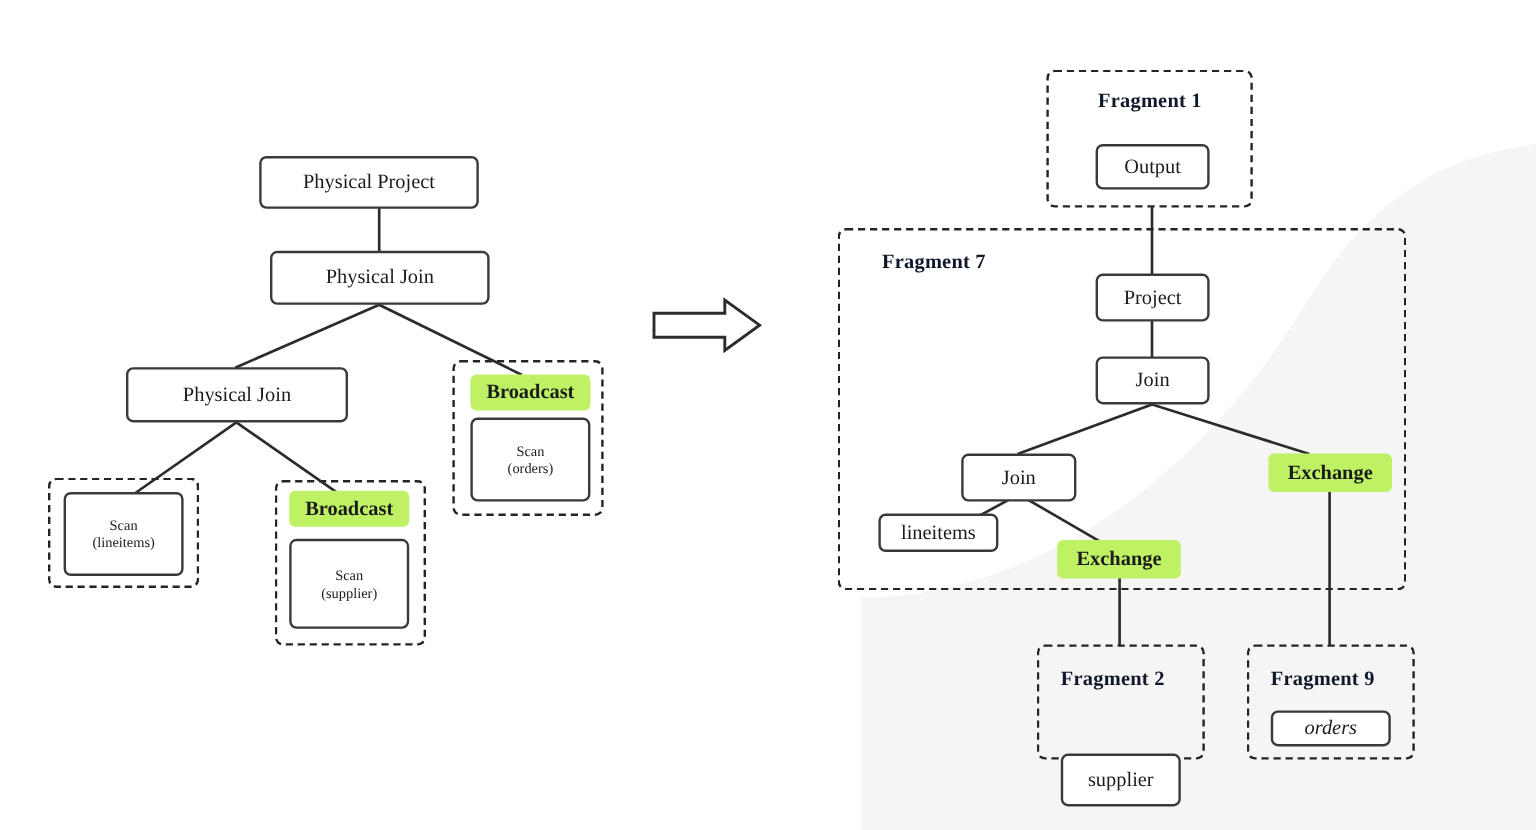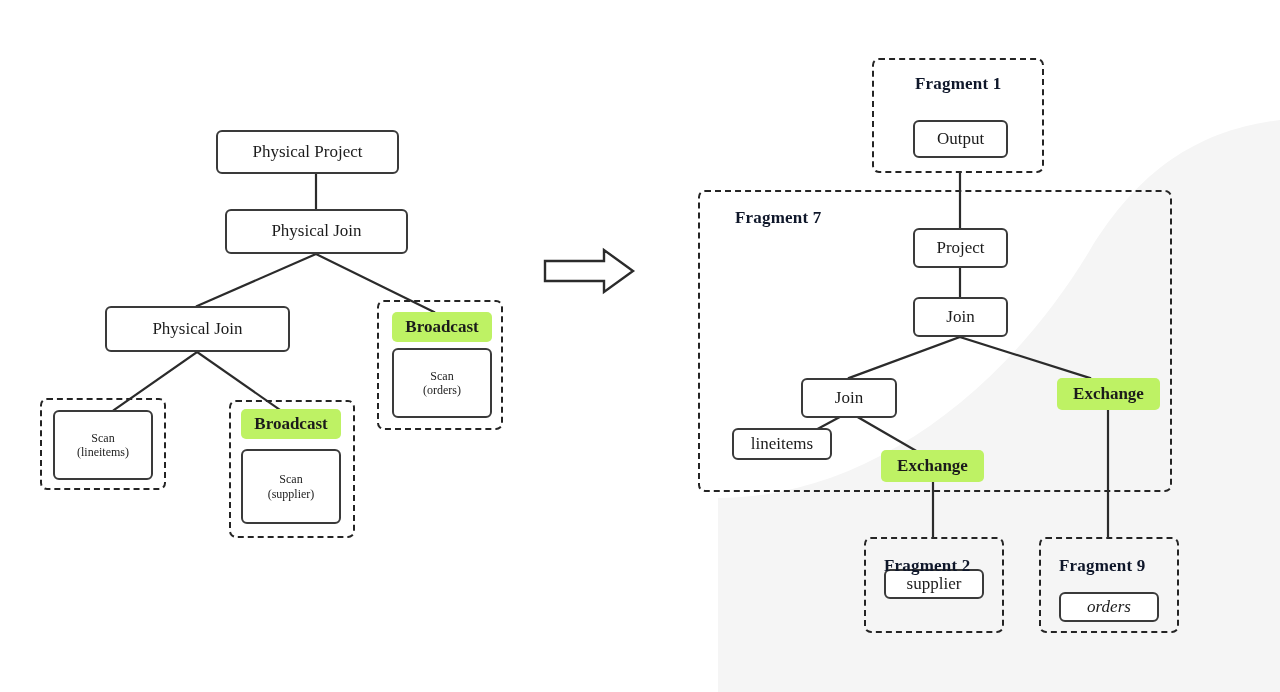--- a/index.html
+++ b/index.html
@@ -164,21 +164,21 @@
     <div class="node" style="left:913px; top:297px; width:95px; height:40px;">Join</div>
 
     <div class="node" style="left:801px; top:378px; width:96px; height:40px;">Join</div>
 
     <div class="node orange" style="left:1057px; top:378px; width:103px; height:32px;">Exchange</div>
 
     <div class="node" style="left:722px; top:428px; width:100px; height:32px;margin-left:10px;">lineitems</div>
 
     <div class="node orange" style="left:881px; top:450px; width:103px; height:32px;">Exchange</div>
 
-    <div class="node" style="left:884px; top:569px; width:100px; height:30px;">supplier</div>
+    <div class="node" style="left:884px; top:628px; width:100px; height:44px;">supplier</div>
 
     <div class="node" style="left:1059px; top:592px; width:100px; height:30px;font-style:italic;">orders</div>
 
   </div>
 
   <div class="frag-label" style="left:915px; top:74px;">Fragment 1</div>
   <div class="frag-label" style="left:735px; top:208px;">Fragment 7</div>
   <div class="frag-label" style="left:884px; top:556px;">Fragment 2</div>
   <div class="frag-label" style="left:1059px; top:556px;">Fragment 9</div>
 

